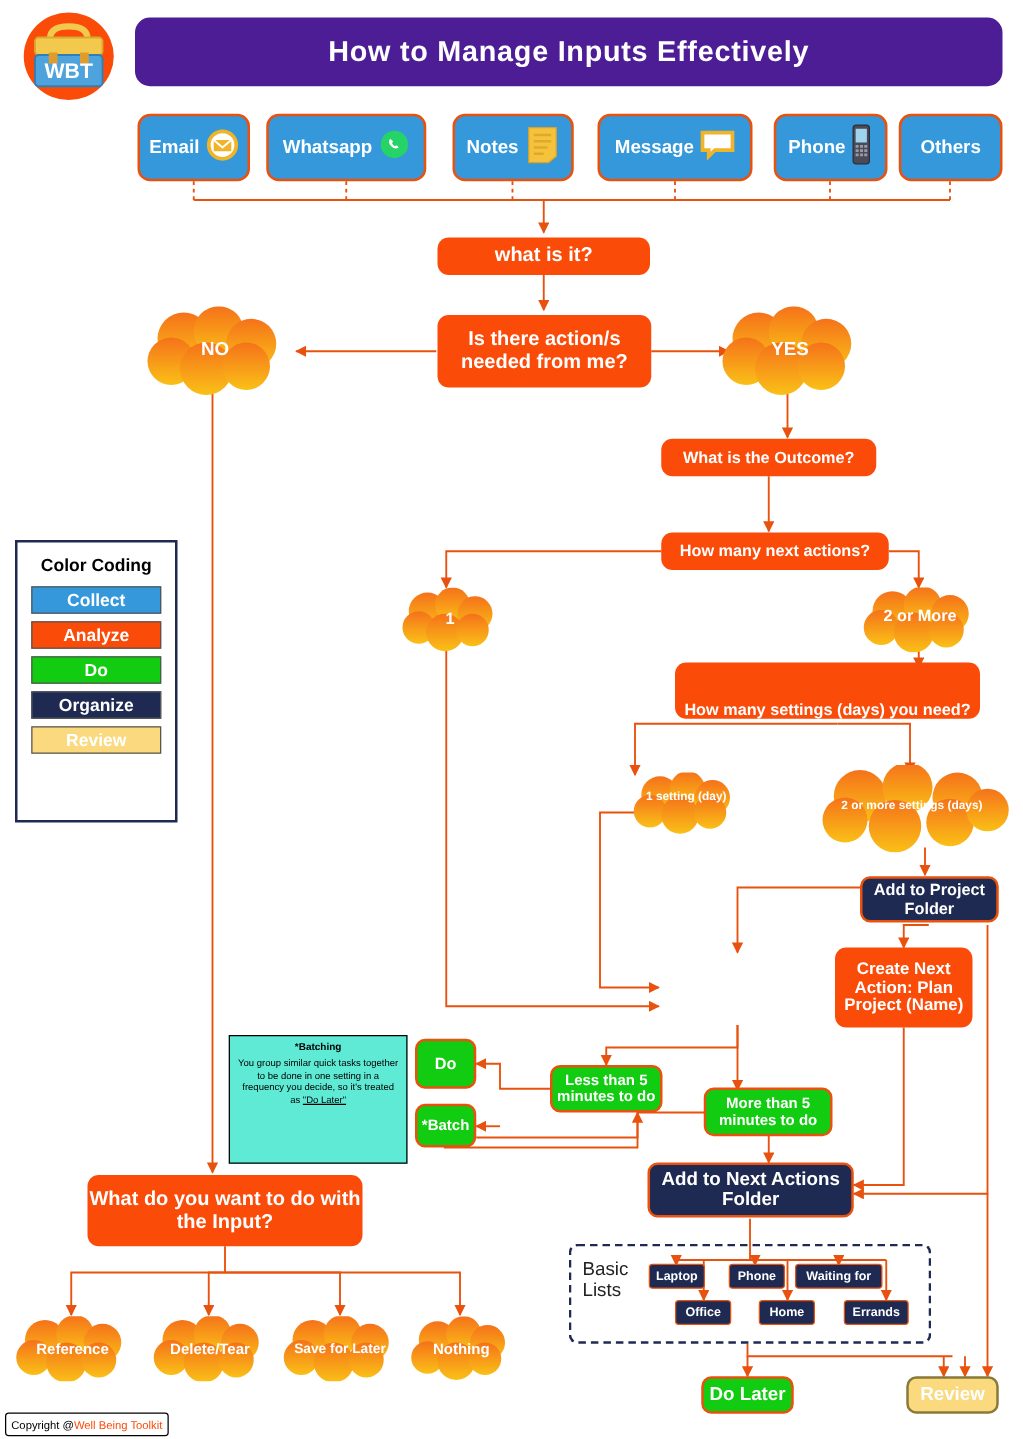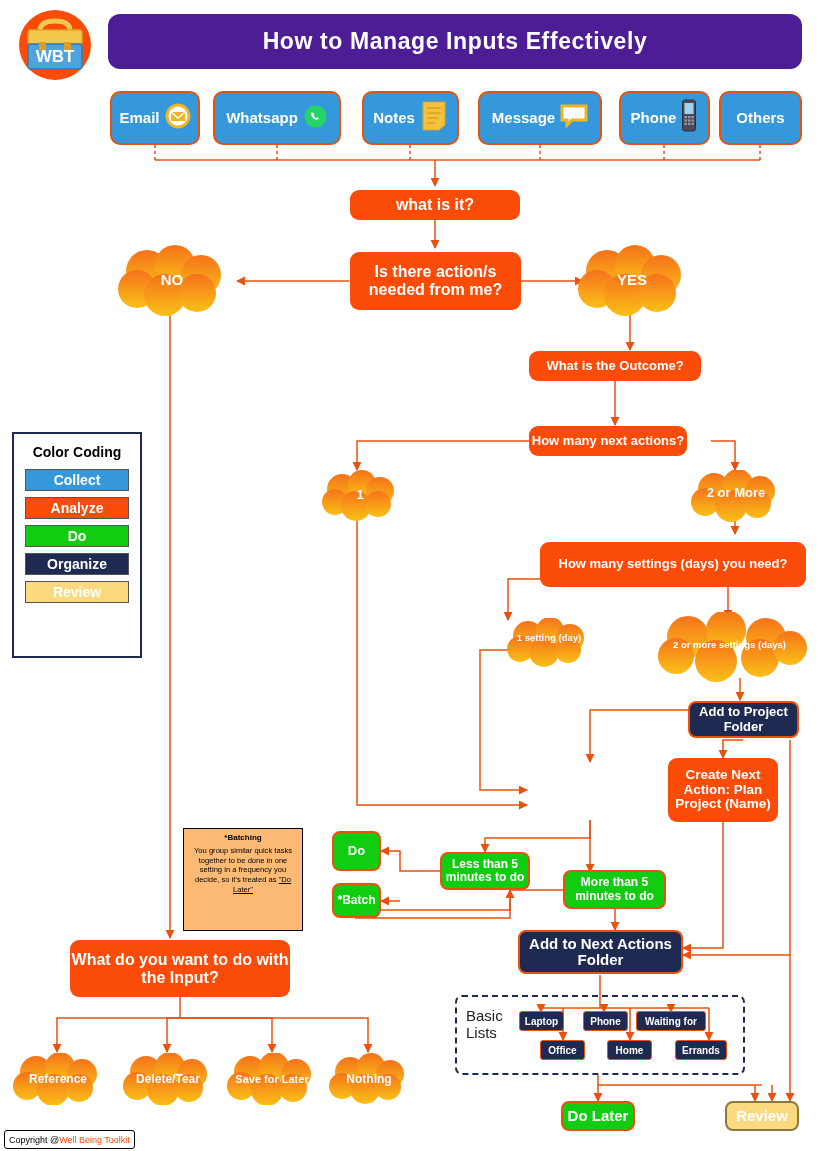--- a/index.html
+++ b/index.html
@@ -36,22 +36,22 @@
   #logo{position:absolute;left:14px;top:9px;width:82px;height:72px;}
   
   #legend{position:absolute;left:12px;top:432px;width:130px;height:226px;
           background:#fff;border:2px solid #1E2A52;box-sizing:border-box;
           padding:8px 10px;}
   #legend h4{margin:2px 0 9px 0;font-size:14px;color:#000;text-align:center;}
   .swatch{height:22px;margin:0 auto 6px auto;width:104px;display:flex;
           align-items:center;justify-content:center;font-size:14px;
           font-weight:bold;color:#fff;border:1px solid #555;box-sizing:border-box;}
   
-  #batching{position:absolute;left:183px;top:828px;width:120px;height:103px;
-            background:#fdba74;border:1px solid #000;box-sizing:border-box;
+  #batching{position:absolute;left:183px;top:828px;width:143px;height:103px;
+            background:#5eead4;border:1px solid #000;box-sizing:border-box;
             padding:4px 5px;color:#000;}
   #batching .bt{font-size:8px;font-weight:bold;text-align:center;margin-bottom:4px;}
   #batching .bb{font-size:7.6px;text-align:center;line-height:1.28;}
   #batching u{text-decoration:underline;}
   
   #basiclists{position:absolute;left:455px;top:995px;width:290px;height:80px;
               border:2px dashed #1E2A52;border-radius:7px;box-sizing:border-box;}
   #bl-label{position:absolute;left:466px;top:1007px;width:56px;font-size:15px;
             color:#222;line-height:1.15;text-align:left;}
   
@@ -276,21 +276,21 @@
           <circle cx="84" cy="48" r="19"></circle>
       </g>
     </svg>
     <div class="cloudlbl" style="top:26px;font-size:15px;">YES</div>
   </div>
 
   <div class="node analyze" style="left:529px;top:351px;width:172px;height:30px;font-size:13px;">
     <span>What is the Outcome?</span>
   </div>
 
-  <div class="node analyze" style="left:529px;top:426px;width:158px;height:30px;font-size:13px;">
+  <div class="node analyze" style="left:529px;top:426px;width:182px;height:30px;font-size:13px;">
     <span>How many next actions?</span>
   </div>
 
   <div class="cloudwrap" style="left:318px;top:470px;width:84px;height:52px;">
     <svg width="84" height="52" viewBox="0 0 84 52">
       <g fill="url(#cg1)">
         <circle cx="24" cy="19" r="15"></circle>
           <circle cx="44" cy="14" r="14"></circle>
         <circle cx="62" cy="21" r="14"></circle>
           <circle cx="17" cy="32" r="13"></circle>
@@ -308,21 +308,21 @@
           <circle cx="52" cy="14" r="15"></circle>
         <circle cx="74" cy="21" r="15"></circle>
           <circle cx="19" cy="32" r="14"></circle>
         <circle cx="45" cy="36" r="16"></circle>
           <circle cx="71" cy="34" r="14"></circle>
       </g>
     </svg>
     <div class="cloudlbl" style="top:15px;font-size:13px;">2 or More</div>
   </div>
 
-  <div class="node analyze" style="left:540px;top:542px;width:266px;height:45px;font-size:13px;">
+  <div class="node analyze" style="left:540px;top:530px;width:244px;height:45px;font-size:13px;align-items:flex-end;">
     <span>How many settings (days) you need?</span>
   </div>
 
   <div class="cloudwrap" style="left:502px;top:618px;width:94px;height:50px;">
     <svg width="94" height="50" viewBox="0 0 94 50">
       <g fill="url(#cg1)">
         <circle cx="26" cy="18" r="15"></circle>
           <circle cx="48" cy="13" r="14"></circle>
         <circle cx="68" cy="20" r="14"></circle>
           <circle cx="18" cy="31" r="13"></circle>

